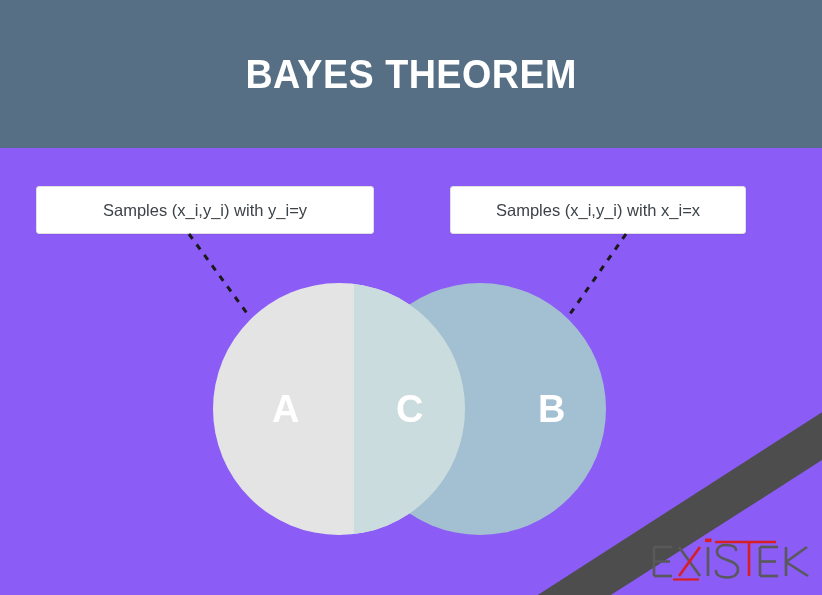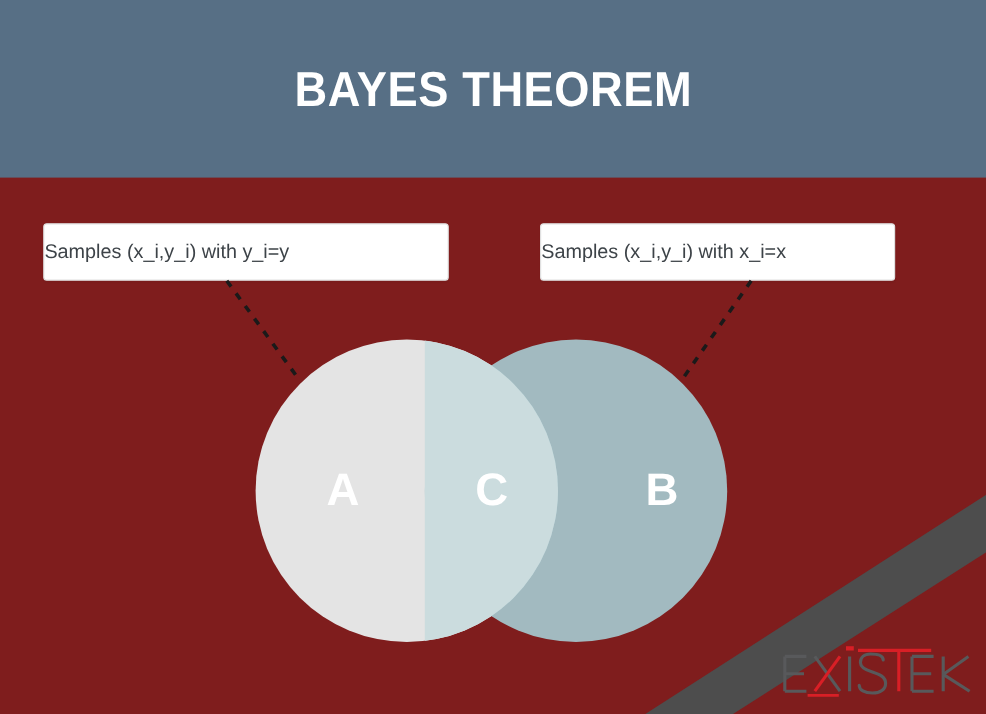--- a/index.html
+++ b/index.html
@@ -4,21 +4,21 @@
 <style>
   html, body {
     margin: 0;
     padding: 0;
     background: #ffffff;
   }
   #page {
     position: relative;
     width: 822px;
     height: 595px;
-    background: #7f1d1d;
+    background: #8b5cf6;
     overflow: hidden;
     font-family: "Liberation Sans", sans-serif;
   }
 
   
   #header-banner {
     position: absolute;
     left: 0;
     top: 0;
     width: 822px;
@@ -42,20 +42,21 @@
   
   .callout-box {
     position: absolute;
     box-sizing: border-box;
     background: #ffffff;
     border: 1px solid #e0e0e0;
     border-radius: 3px;
     box-shadow: 0 1px 1px rgba(0,0,0,0.04);
     display: flex;
     align-items: center;
+    justify-content: center;
     color: #3d4348;
     font-size: 16.5px;
     white-space: nowrap;
   }
   #callout-left  { left: 36px;  top: 186px; width: 338px; height: 48px; }
   #callout-right { left: 450px; top: 186px; width: 296px; height: 48px; }
 
   
   .leader-line {
     position: absolute;

